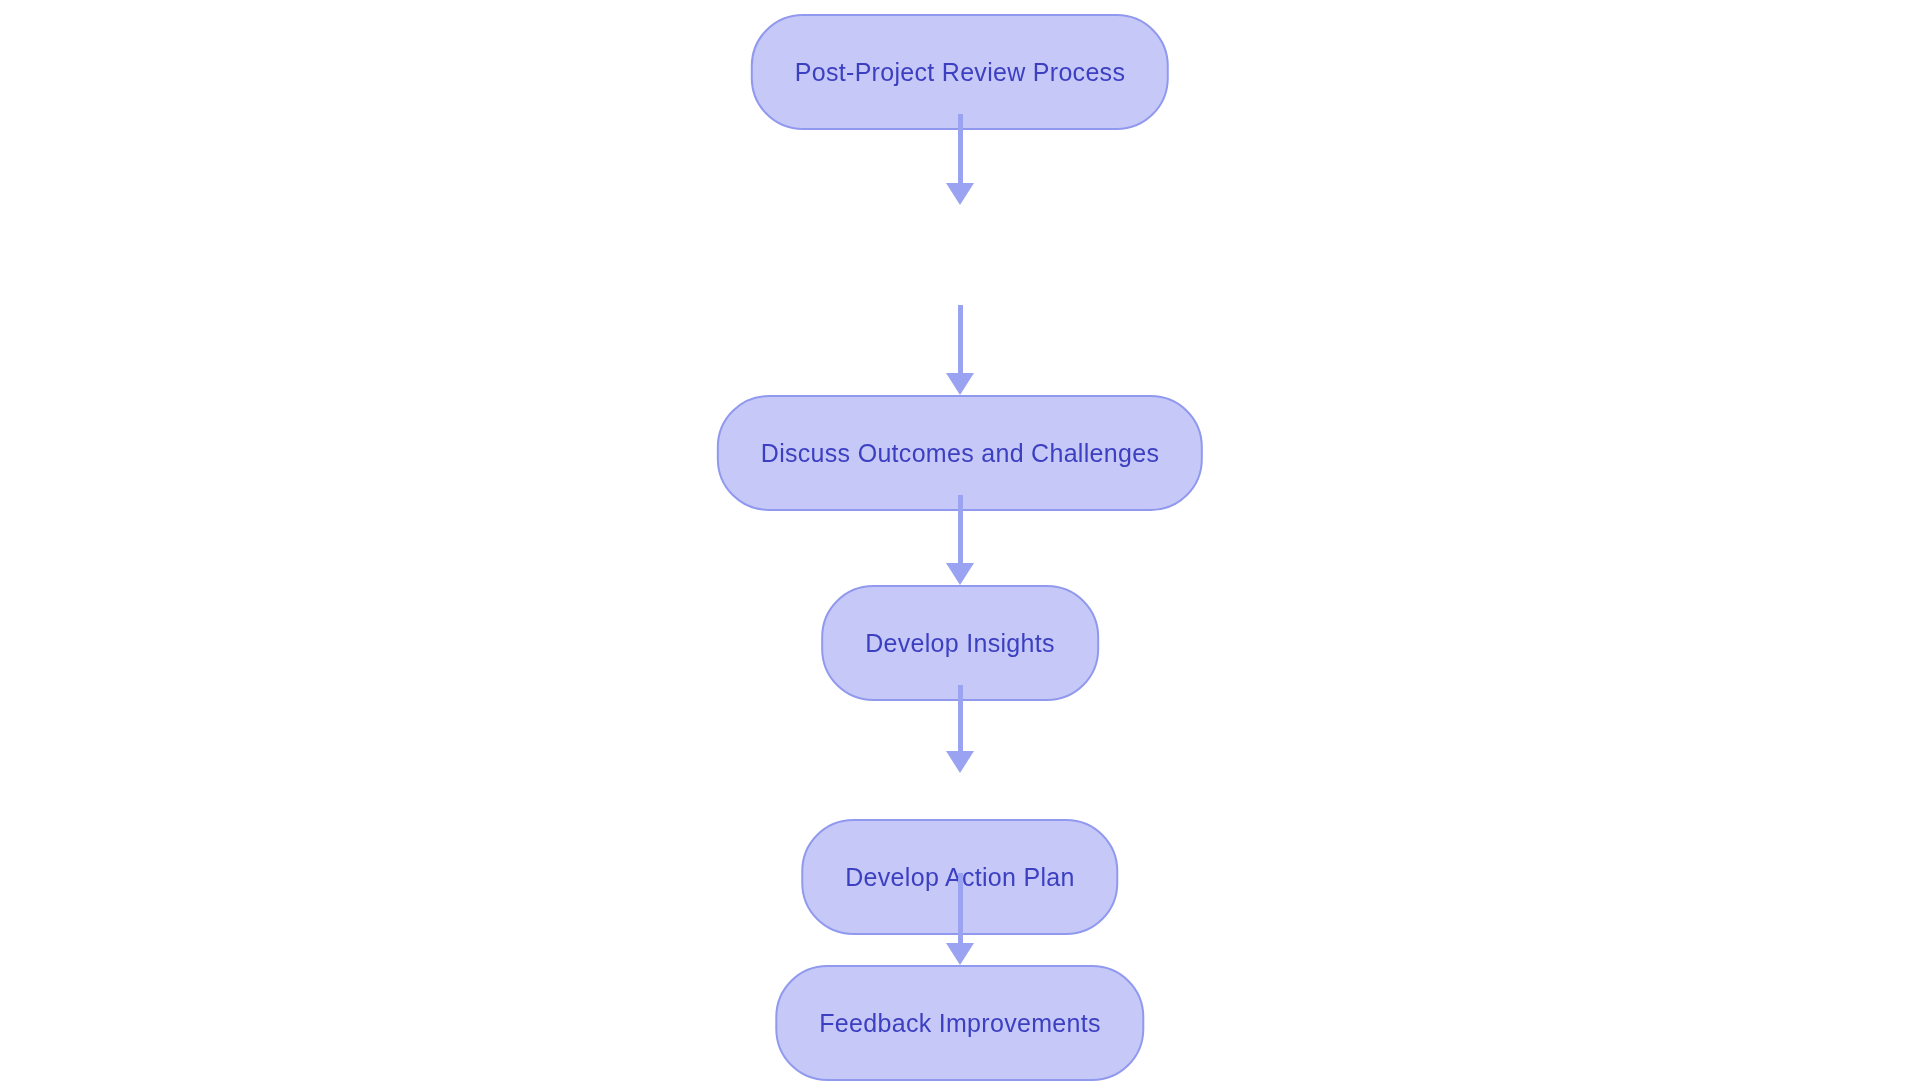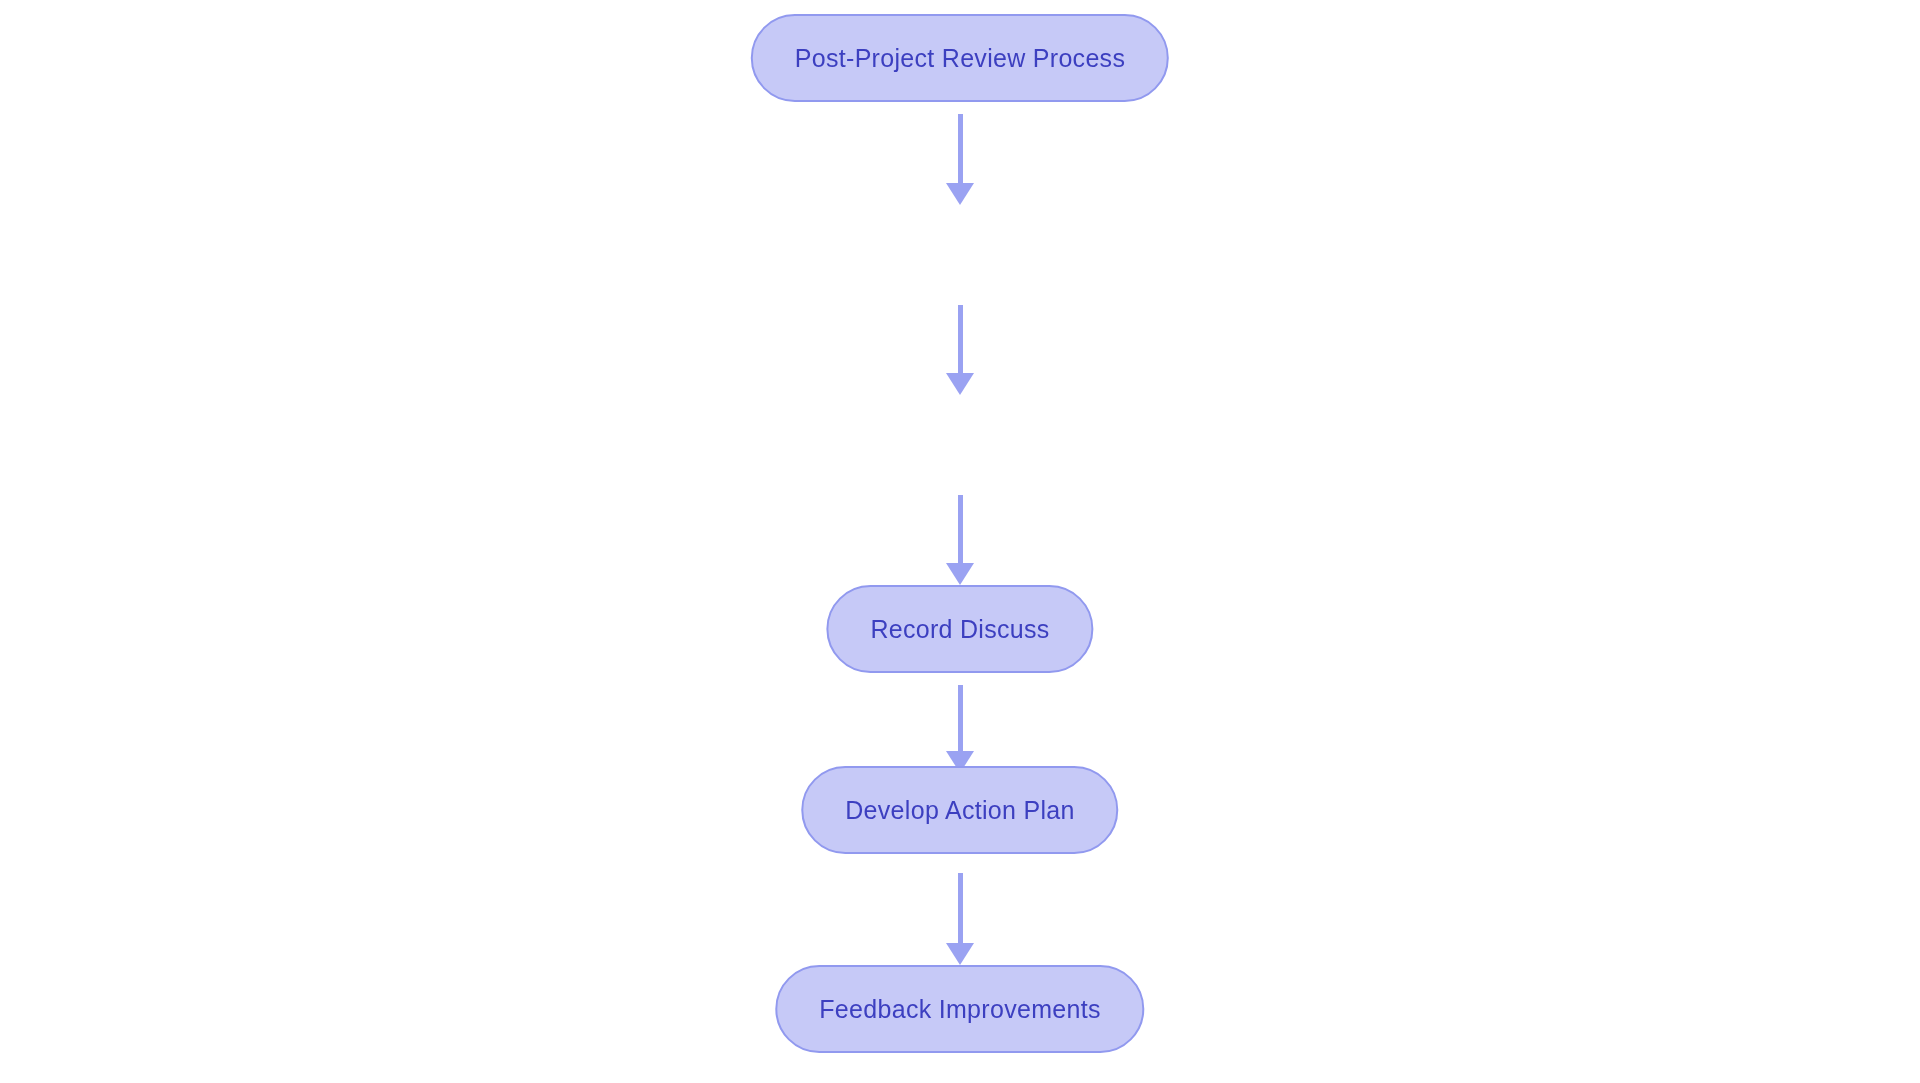--- a/index.html
+++ b/index.html
@@ -18,21 +18,21 @@
     position: relative;
     width: 1920px;
     height: 1083px;
     background: var(--bg);
     overflow: hidden;
   }
   .node {
     position: absolute;
     left: 50%;
     transform: translateX(-50%);
-    height: 88px;
+    height: 116px;
     border-radius: 52px;
     background: var(--node-fill);
     border: 2px solid var(--node-border);
     display: flex;
     align-items: center;
     justify-content: center;
     padding: 0 42px;
     white-space: nowrap;
   }
   .node-label {
@@ -74,36 +74,39 @@
     <div class="arrow-stem"></div>
     <div class="arrow-head"></div>
   </div>
 
 
   <div class="arrow" style="top:305px;height:90px">
     <div class="arrow-stem"></div>
     <div class="arrow-head"></div>
   </div>
 
+  <div class="node" style="top:395px">
+    <span class="node-label">Discuss Outcomes and Challenges</span>
+  </div>
 
   <div class="arrow" style="top:495px;height:90px">
     <div class="arrow-stem"></div>
     <div class="arrow-head"></div>
   </div>
 
   <div class="node" style="top:585px">
-    <span class="node-label">Record Discuss</span>
+    <span class="node-label">Develop Insights</span>
   </div>
 
   <div class="arrow" style="top:685px;height:88px">
     <div class="arrow-stem"></div>
     <div class="arrow-head"></div>
   </div>
 
-  <div class="node" style="top:766px">
+  <div class="node" style="top:819px">
     <span class="node-label">Develop Action Plan</span>
   </div>
 
   <div class="arrow" style="top:873px;height:92px">
     <div class="arrow-stem"></div>
     <div class="arrow-head"></div>
   </div>
 
   <div class="node" style="top:965px">
     <span class="node-label">Feedback Improvements</span>

